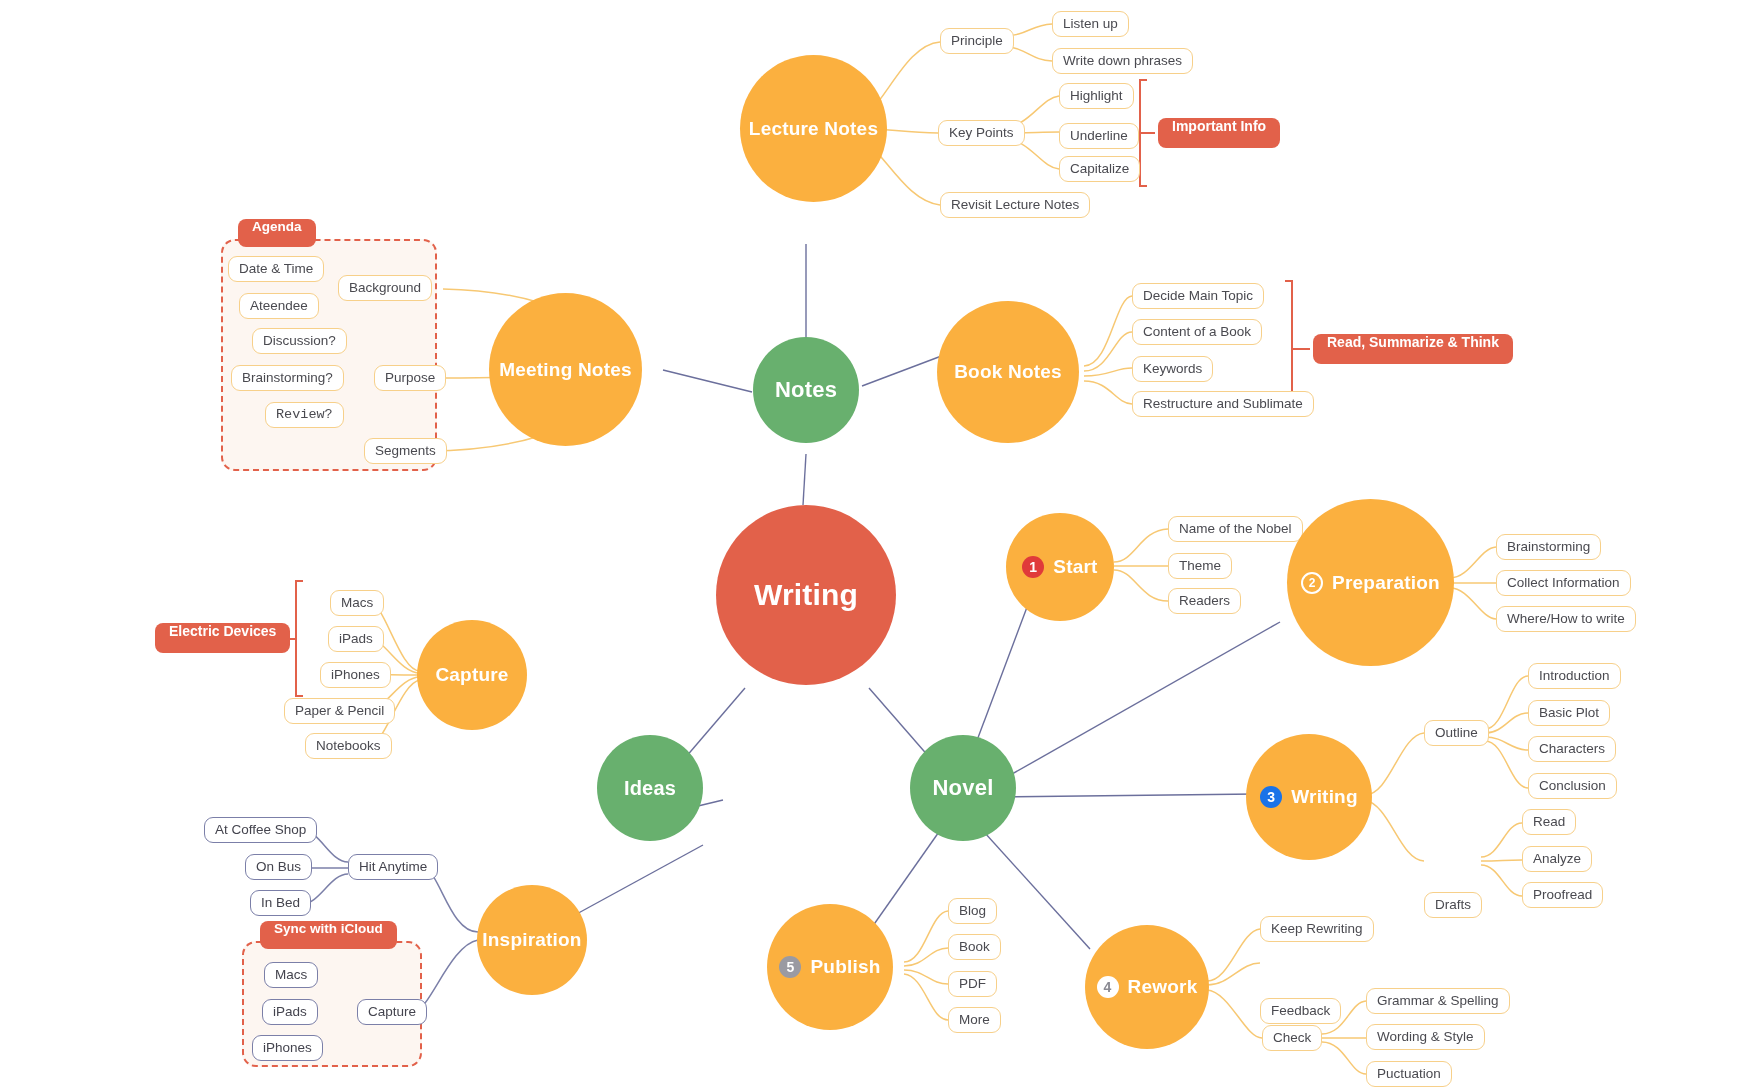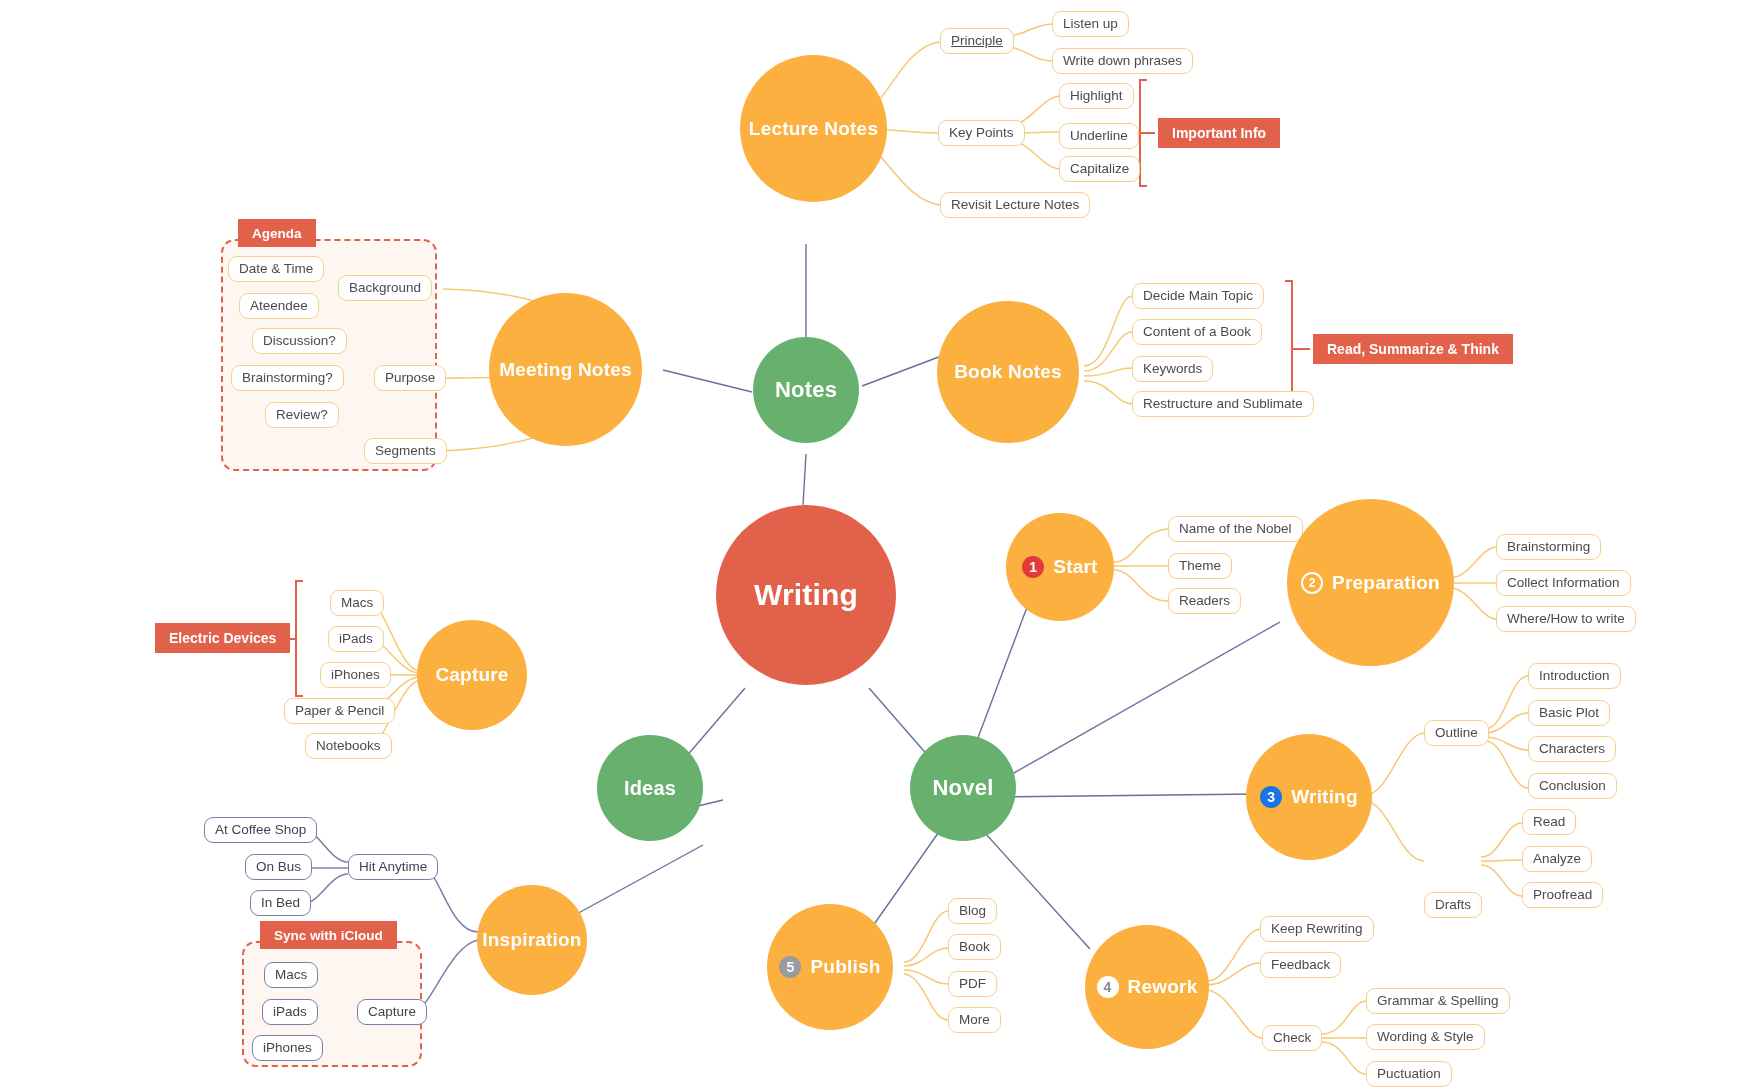--- a/index.html
+++ b/index.html
@@ -18,21 +18,21 @@
 
   
   .box{position:absolute;box-sizing:border-box;border:1.4px solid #f7d08a;
        background:#ffffff;border-radius:9px;color:#4a4a50;
        font-size:13.5px;line-height:1;display:flex;align-items:center;
        justify-content:center;padding:0 10px;white-space:nowrap;height:26px;}
   .box.navy{border-color:#7b7fa8;color:#44444e;}
 
   
   .tag{position:absolute;background:#e2614a;color:#fff;font-weight:bold;
-       border-radius:0;display:flex;align-items:center;justify-content:center;
+       border-radius:8px;display:flex;align-items:flex-start;justify-content:center;
        font-size:14px;padding:0 14px;height:30px;white-space:nowrap;box-sizing:border-box;}
   .tag.sm{font-size:13.5px;height:28px;}
 
   
   .frame{position:absolute;border:2.4px dashed #e2614a;border-radius:14px;
          background:#fdf6f1;box-sizing:border-box;}
 
   
   .numwrap{display:flex;align-items:center;gap:9px;}
   .num{width:22px;height:22px;border-radius:50%;display:inline-flex;
@@ -174,21 +174,21 @@
   </div>
 
   <div class="circle c-green" style="left:910px;top:735px;width:106px;height:106px;font-size:22px;">
     <span>Novel</span>
   </div>
 
   <div class="circle c-orange" style="left:740px;top:55px;width:147px;height:147px;font-size:19px;">
     <span>Lecture Notes</span>
   </div>
 
-  <div class="box" style="left:940px;top:28px;text-decoration:underline;">
+  <div class="box" style="left:940px;top:28px;">
     <span>Principle</span>
     </div>
   <div class="box" style="left:1052px;top:11px;">
     <span>Listen up</span>
     </div>
   <div class="box" style="left:1052px;top:48px;">
     <span>Write down phrases</span>
     </div>
 
   <div class="box" style="left:938px;top:120px;">
@@ -230,21 +230,21 @@
   <div class="box" style="left:338px;top:275px;border-radius:9px;">
     <span>Background</span>
     </div>
 
   <div class="box" style="left:252px;top:328px;">
     <span>Discussion?</span>
     </div>
   <div class="box" style="left:231px;top:365px;">
     <span>Brainstorming?</span>
     </div>
-  <div class="box" style="left:265px;top:402px;">
+  <div class="box" style="left:265px;top:402px;font-family:Liberation Mono, monospace;">
     <span>Review?</span>
     </div>
   <div class="box" style="left:374px;top:365px;">
     <span>Purpose</span>
     </div>
 
   <div class="box" style="left:364px;top:438px;">
     <span>Segments</span>
     </div>
 
@@ -397,21 +397,21 @@
 
   <div class="circle c-orange" style="left:1085px;top:925px;width:124px;height:124px;font-size:19px;">
     <span class="numwrap">
       <span class="num grey">4</span>
       <span>Rework</span>
     </span>
   </div>
   <div class="box" style="left:1260px;top:916px;">
     <span>Keep Rewriting</span>
     </div>
-  <div class="box" style="left:1260px;top:952px;">
+  <div class="box" style="left:1260px;top:998px;">
     <span>Feedback</span>
     </div>
   <div class="box" style="left:1262px;top:1025px;">
     <span>Check</span>
     </div>
   <div class="box" style="left:1366px;top:988px;">
     <span>Grammar &amp; Spelling</span>
     </div>
   <div class="box" style="left:1366px;top:1024px;">
     <span>Wording &amp; Style</span>

